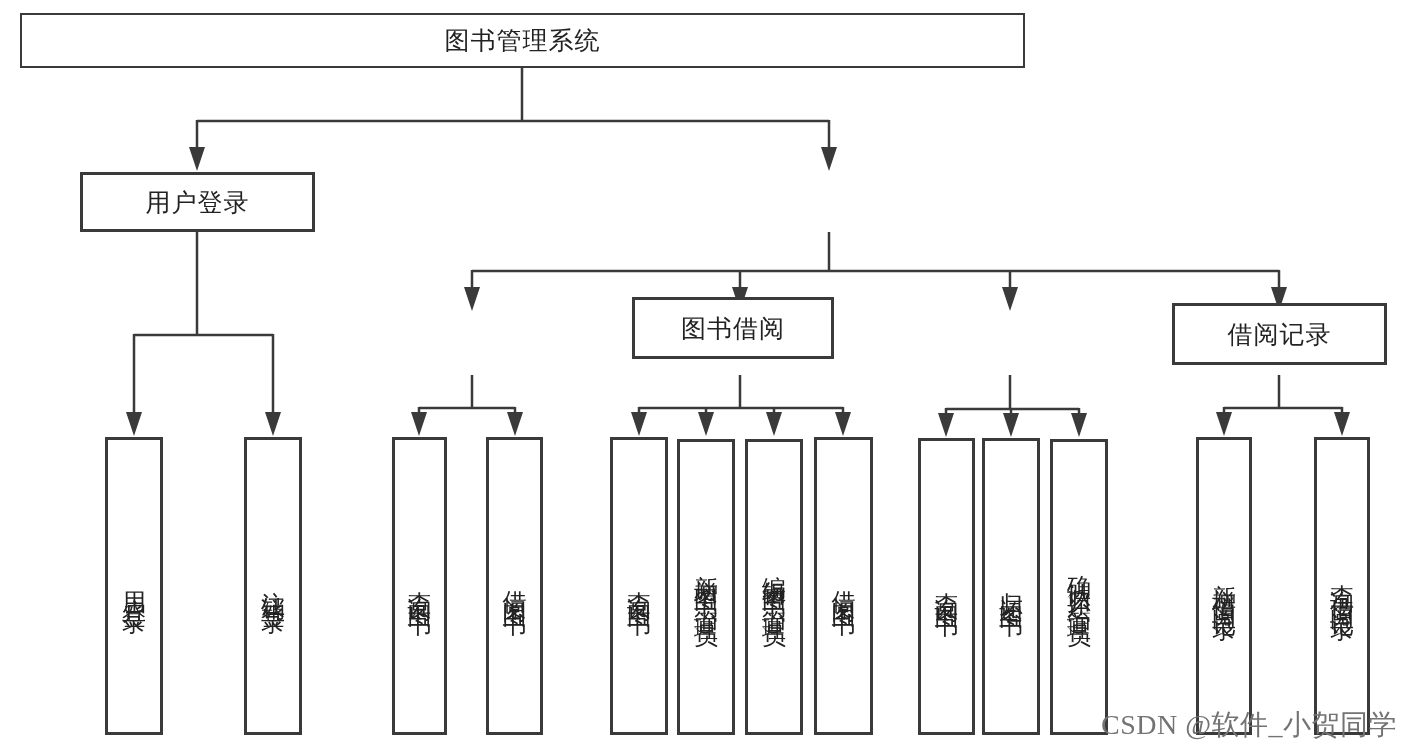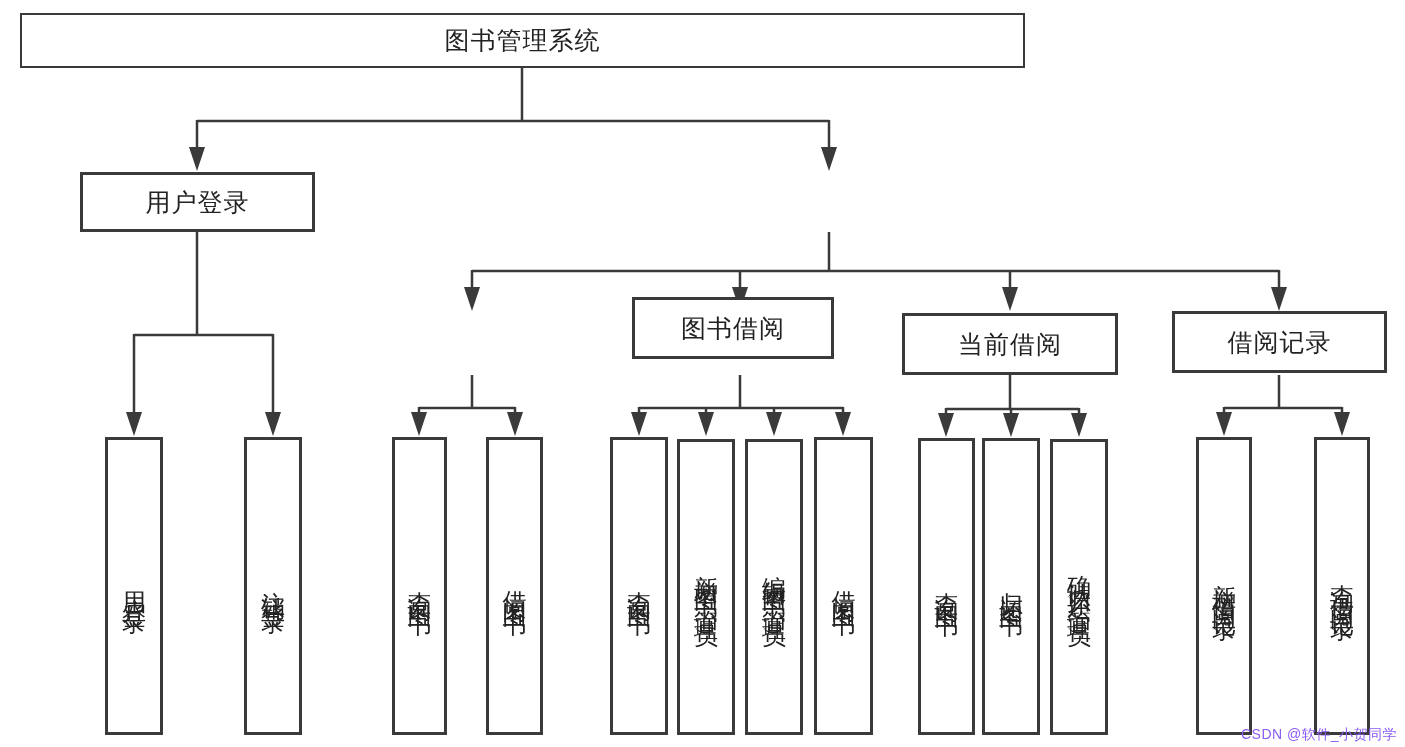--- a/index.html
+++ b/index.html
@@ -1,21 +1,21 @@
 <!DOCTYPE html>
 <html><head>
 <meta charset="utf-8">
 <style>
   html, body { margin: 0; padding: 0; background: #ffffff; }
   .canvas {
     position: relative;
     width: 1405px;
     height: 747px;
     background: #ffffff;
-    font-family: Liberation Sans, sans-serif;
+    font-family: Liberation Serif, serif;
     overflow: hidden;
   }
   svg.connectors {
     position: absolute;
     left: 0; top: 0;
     width: 1405px; height: 747px;
     pointer-events: none;
   }
   .cl { fill: none; stroke: #3a3a3a; stroke-width: 2.5; }
   .ah { fill: #3a3a3a; stroke: none; }
@@ -40,22 +40,22 @@
     text-orientation: mixed;
     font-size: 24px;
     line-height: 1;
     letter-spacing: 7px;
     color: #222222;
   }
   .watermark {
     position: absolute;
     right: 8px;
     bottom: 3px;
-    font-size: 14px;
-    color: #8b5cf6;
+    font-size: 28px;
+    color: #737373;
     letter-spacing: 0.5px;
     z-index: 5;
     white-space: nowrap;
   }
 </style>
 </head>
 <body>
 
 <div class="canvas">
 
@@ -106,24 +106,21 @@
     <span class="hlabel">图书管理系统</span>
   </div>
 
   <div class="node" style="left:80px;top:172px;width:235px;height:60px">
     <span class="hlabel">用户登录</span>
   </div>
 
   <div class="node" style="left:632px;top:297px;width:202px;height:62px">
     <span class="hlabel">图书借阅</span>
   </div>
-  <div class="node" style="left:902px;top:313px;width:216px;height:62px">
-    <span class="hlabel">当前借阅</span>
-  </div>
-  <div class="node" style="left:1172px;top:311px;width:215px;height:62px">
+  <div class="node" style="left:1172px;top:303px;width:215px;height:62px">
     <span class="hlabel">借阅记录</span>
   </div>
 
   <div class="node leaf" style="left:105px;top:437px;width:58px;height:298px">
     <span class="vlabel">用户登录</span>
   </div>
   <div class="node leaf" style="left:244px;top:437px;width:58px;height:298px">
     <span class="vlabel">注销登录</span>
   </div>
 

